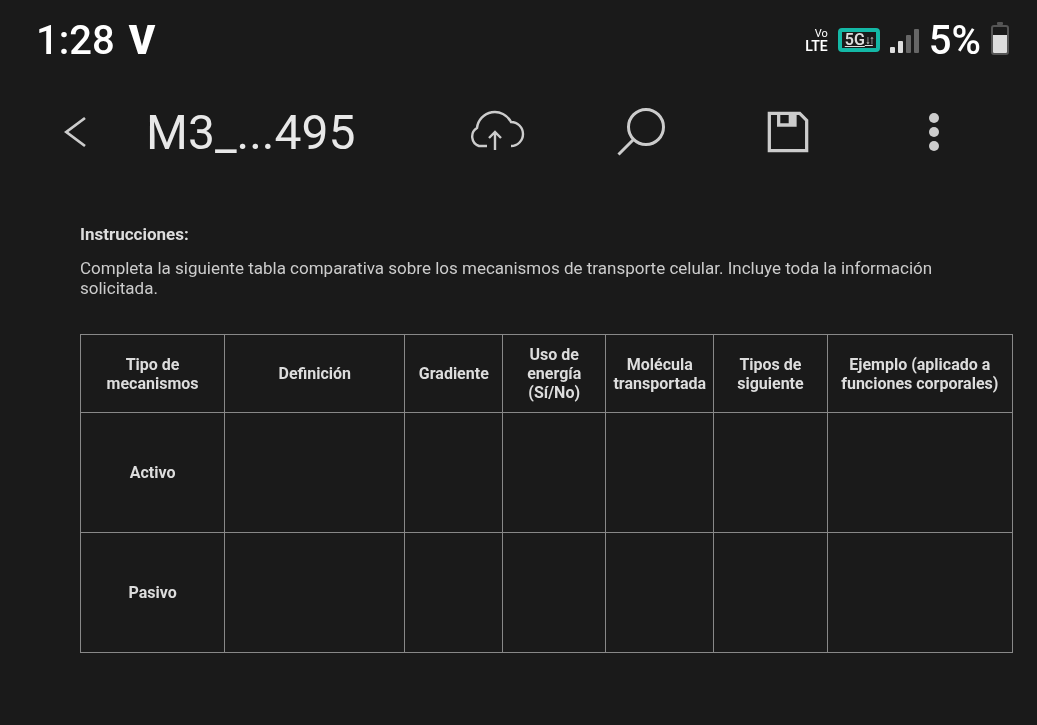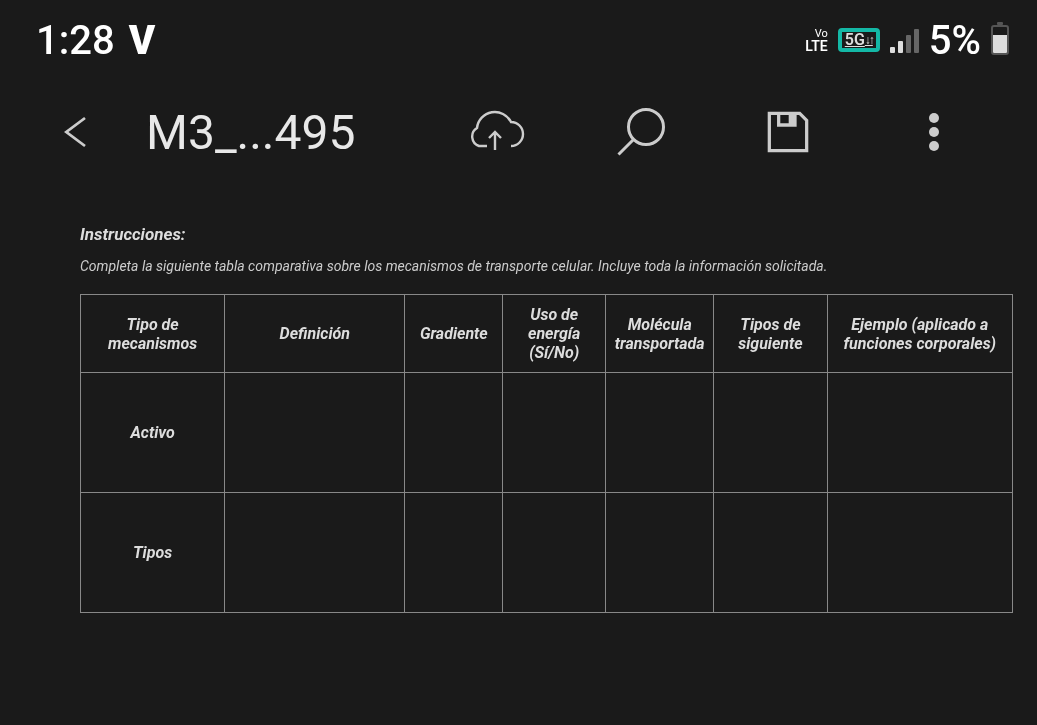--- a/index.html
+++ b/index.html
@@ -132,32 +132,31 @@
       min-width: 240px;
     }
     .toolbar-icons {
       display: flex;
       flex: 1;
       justify-content: space-around;
       align-items: center;
     }
     .content {
       padding: 30px 24px 0 80px;
-      font-style: italic;
     }
     .instr-label {
       font-size: 17px;
       font-weight: 700;
       color: #ddd;
       margin-bottom: 14px;
     }
     .instr-text {
-      font-size: 14px;
+      font-size: 17px;
       color: #ccc;
-      margin-bottom: 20px;
+      margin-bottom: 36px;
     }
     table {
       border-collapse: collapse;
       width: 100%;
       table-layout: fixed;
     }
     th, td {
       border: 1px solid #888;
       padding: 10px 6px;
       text-align: center;
@@ -279,21 +278,21 @@
       <tr>
         <td class="row-label">Activo</td>
         <td class="cell"></td>
         <td class="cell"></td>
         <td class="cell"></td>
         <td class="cell"></td>
         <td class="cell"></td>
         <td class="cell"></td>
       </tr>
       <tr>
-        <td class="row-label">Tipos</td>
+        <td class="row-label">Pasivo</td>
         <td class="cell"></td>
         <td class="cell"></td>
         <td class="cell"></td>
         <td class="cell"></td>
         <td class="cell"></td>
         <td class="cell"></td>
       </tr>
     </tbody>
   </table>
 </div>

